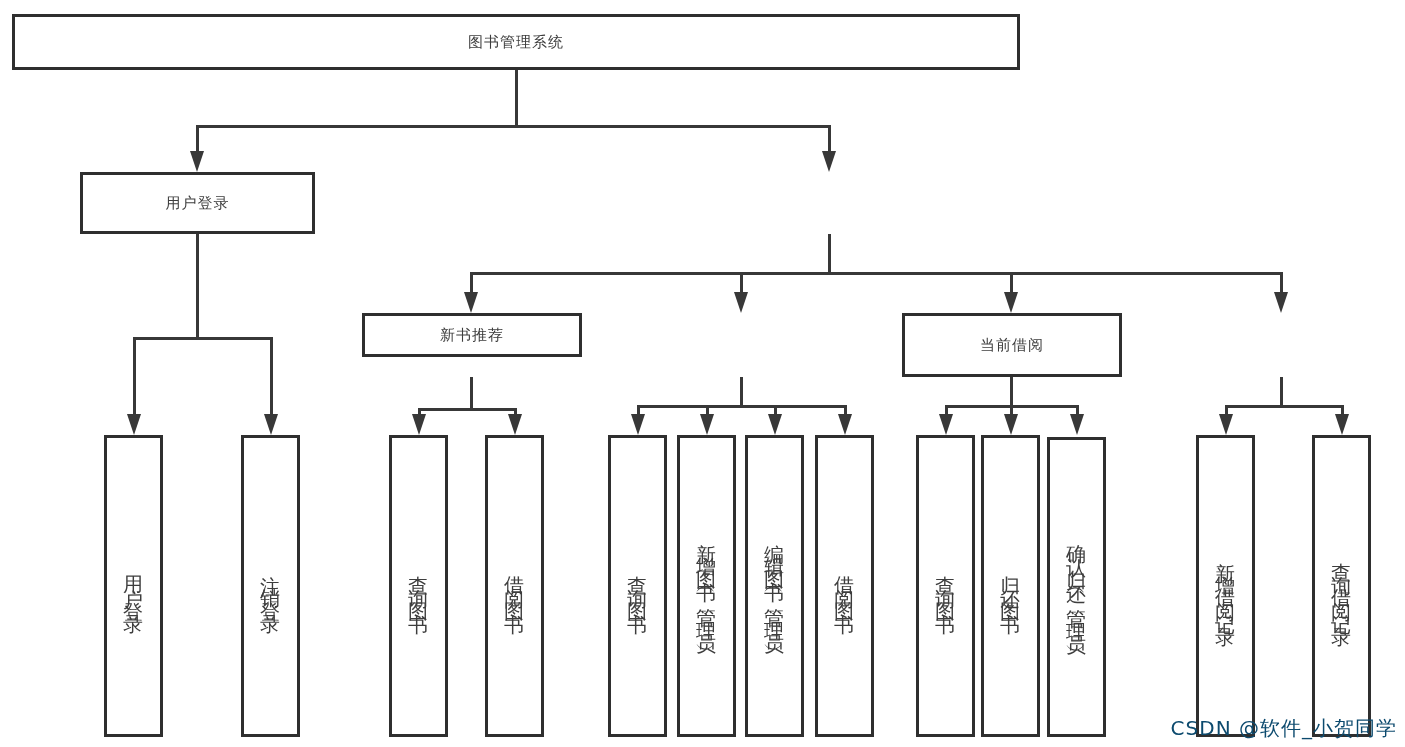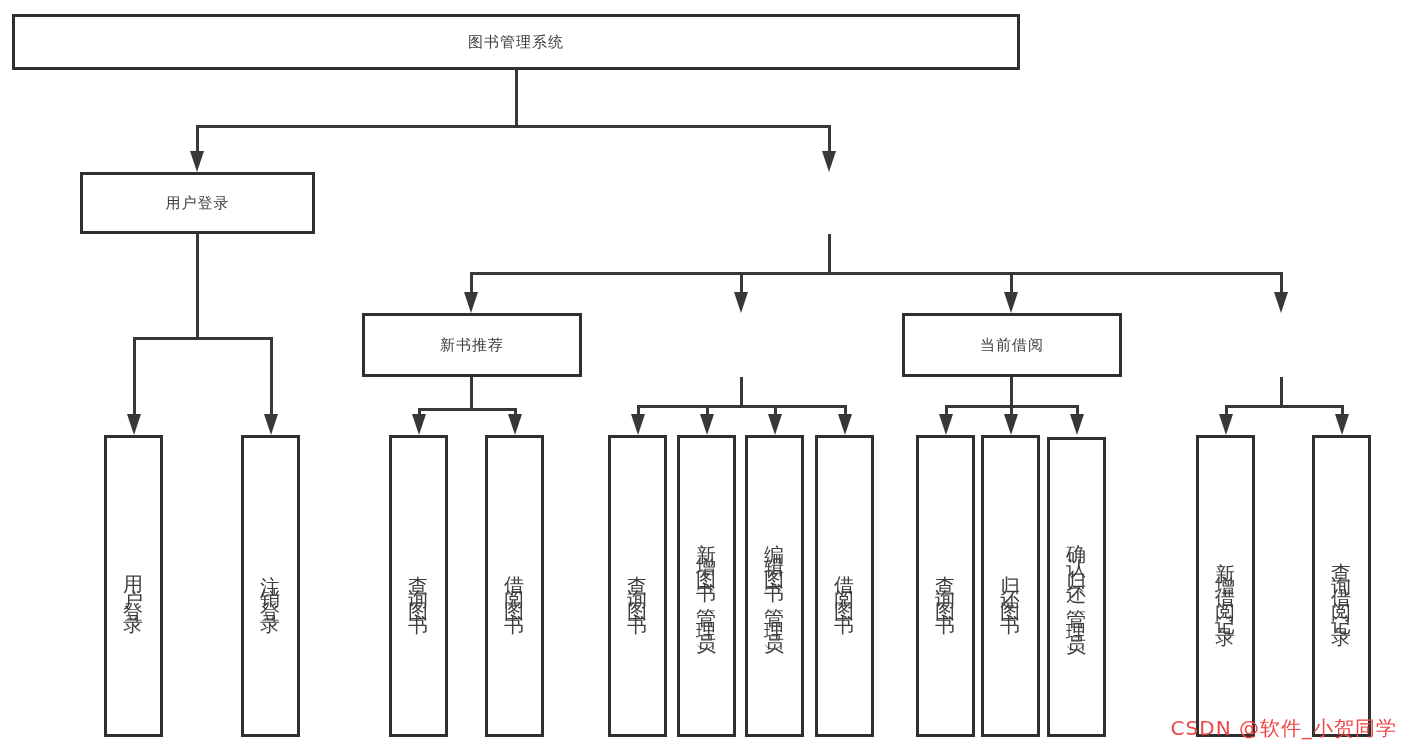--- a/index.html
+++ b/index.html
@@ -34,21 +34,21 @@
   .arrow-down{
     position:absolute;width:0;height:0;
     border-left:7px solid transparent;
     border-right:7px solid transparent;
     border-top:21px solid #383838;
   }
   .watermark{
     position:absolute;
     right:8px;bottom:5px;
     font-size:20px;
-    color:#ef4444;
+    color:#0c4a6e;
     z-index:10;
     letter-spacing:1px;
     margin-top:30px;
   }
 </style>
 </head>
 <body>
 
 <div id="stage">
 
@@ -78,21 +78,21 @@
   <div class="hline" style="left:470px;top:272px;width:813px;"></div>
   <div class="vline" style="left:470px;top:272px;height:21px;"></div>
   <div class="arrow-down" style="left:464px;top:292px;"></div>
   <div class="vline" style="left:740px;top:272px;height:21px;"></div>
   <div class="arrow-down" style="left:734px;top:292px;"></div>
   <div class="vline" style="left:1010px;top:272px;height:21px;"></div>
   <div class="arrow-down" style="left:1004px;top:292px;"></div>
   <div class="vline" style="left:1280px;top:272px;height:21px;"></div>
   <div class="arrow-down" style="left:1274px;top:292px;"></div>
 
-  <div class="box hbox" style="left:362px;top:313px;width:220px;height:64px;">
+  <div class="box hbox" style="left:362px;top:313px;width:220px;height:44px;">
     <span>新书推荐</span>
   </div>
   <div class="box hbox" style="left:902px;top:313px;width:220px;height:64px;">
     <span>当前借阅</span>
   </div>
 
   <div class="vline" style="left:470px;top:377px;height:31px;"></div>
   <div class="hline" style="left:418px;top:408px;width:98px;"></div>
   <div class="vline" style="left:418px;top:408px;height:8px;"></div>
   <div class="arrow-down" style="left:412px;top:414px;"></div>

